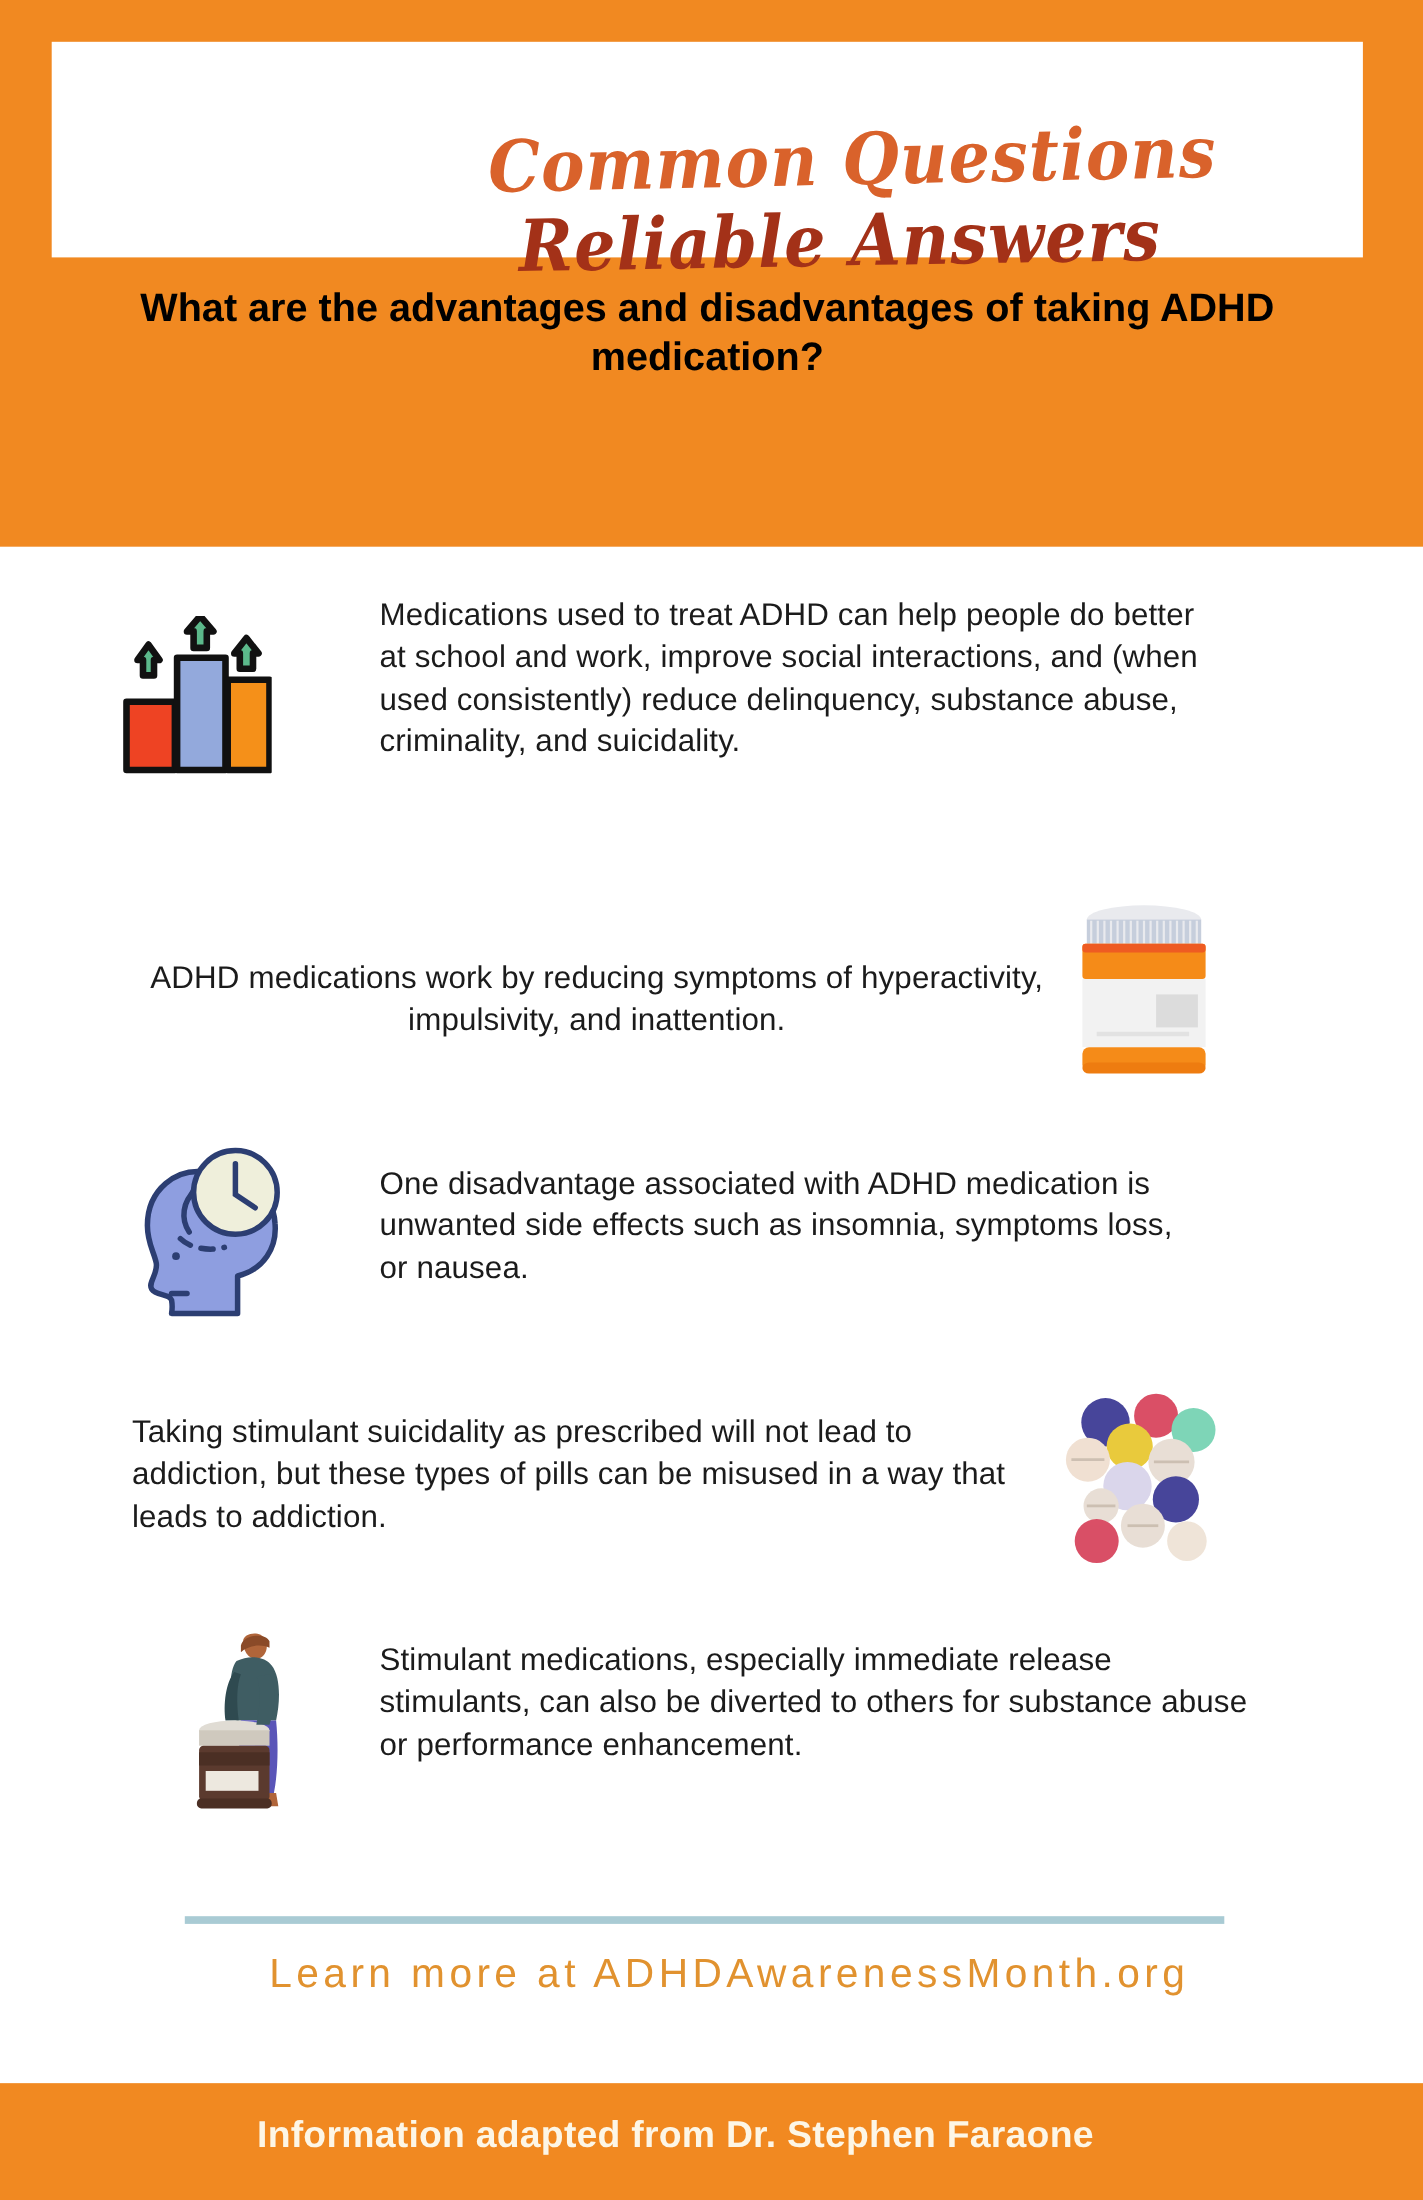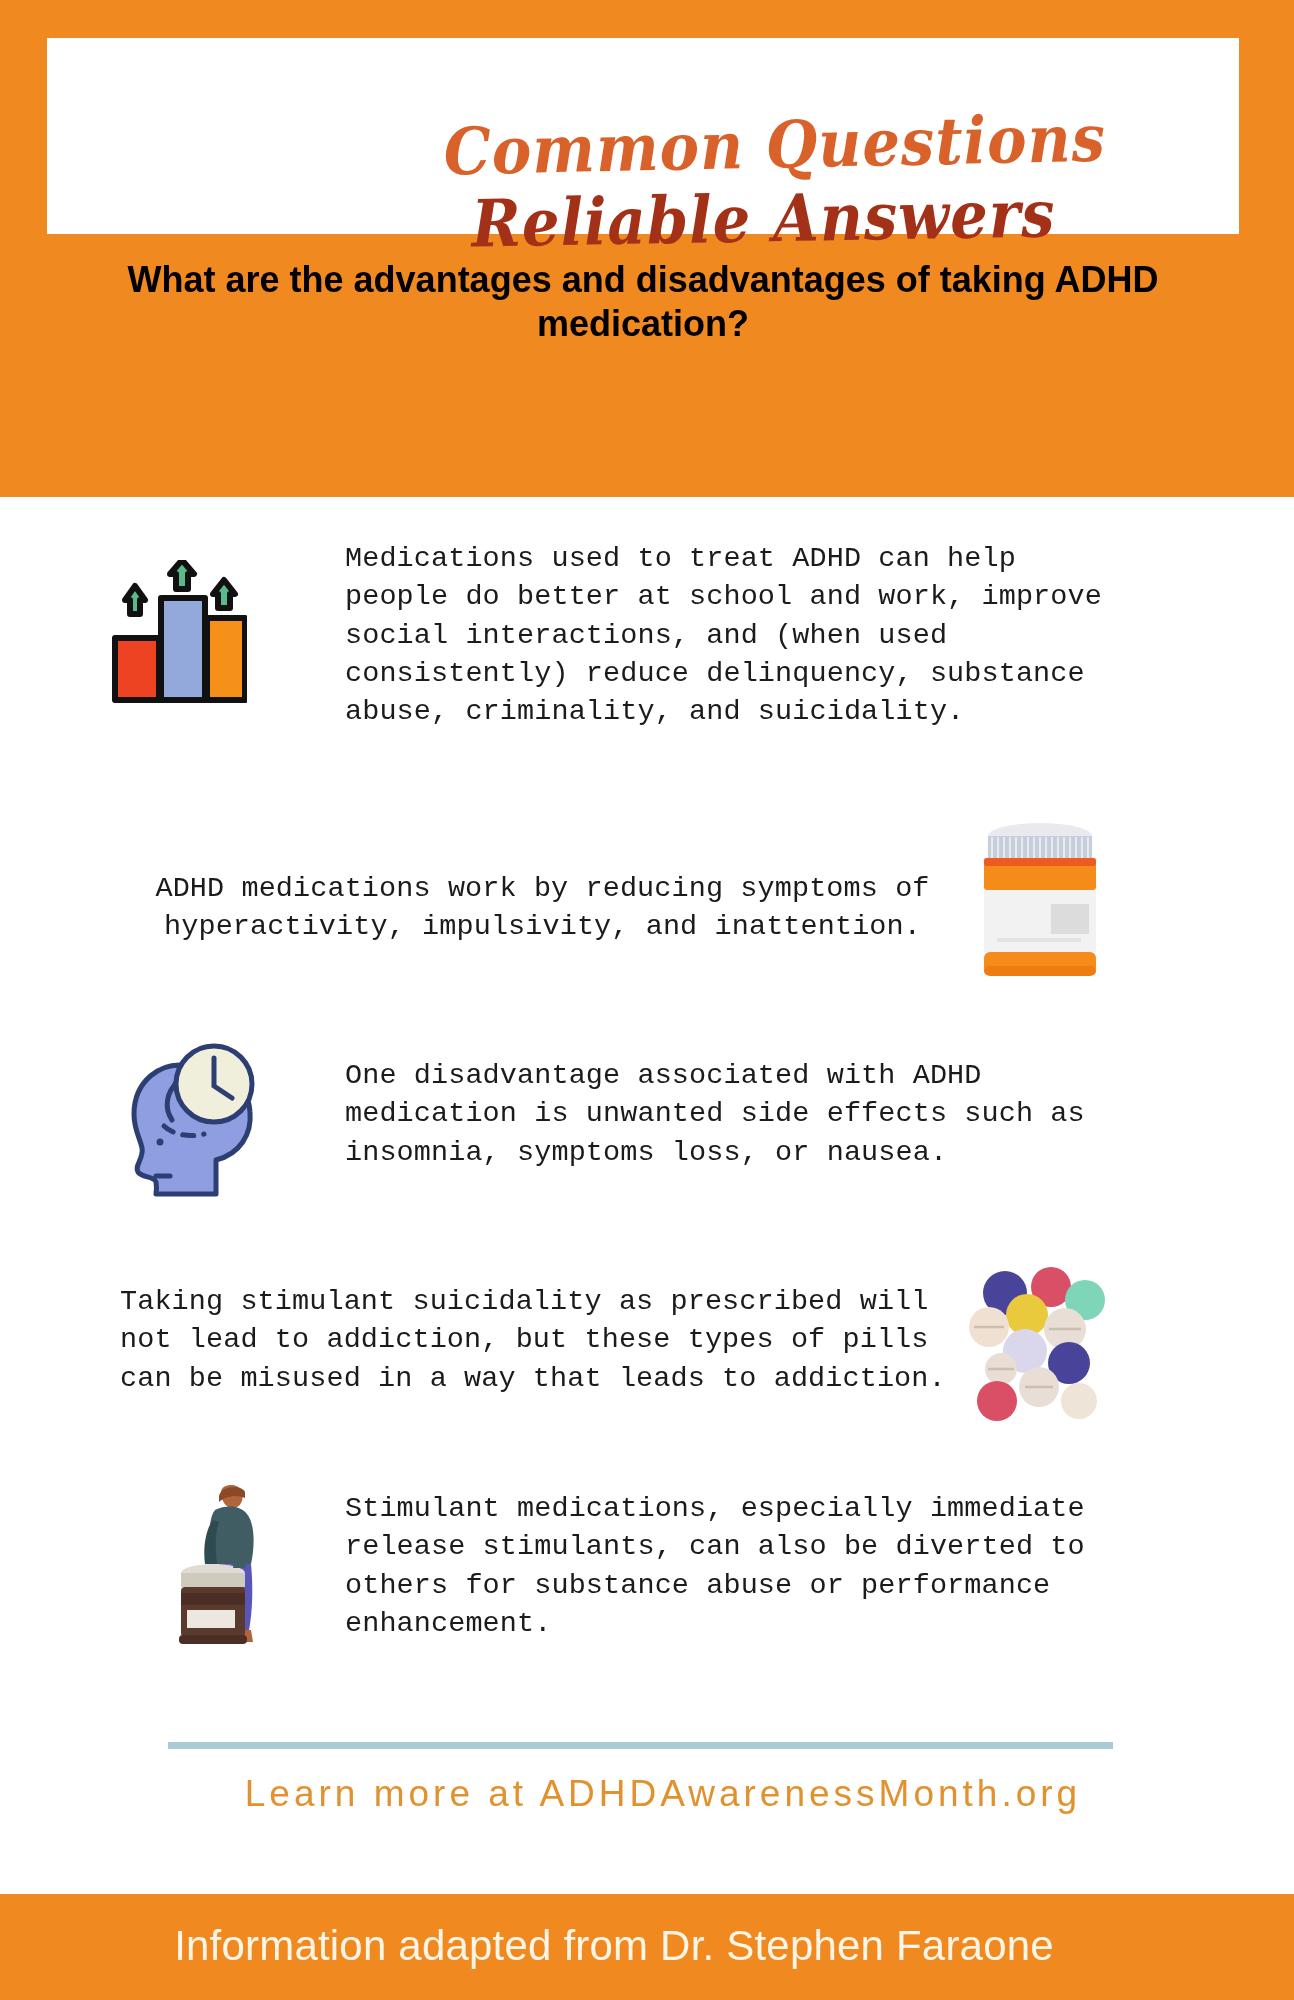--- a/index.html
+++ b/index.html
@@ -86,21 +86,21 @@
     color:#000000;
     font-size:36px;
     font-weight:bold;
     line-height:1.22;
     letter-spacing:0px;
   }
 
   
   .para{
     position:absolute;
-    font-family:Liberation Mono, monospace;
+    font-family:Liberation Sans, sans-serif;
     font-size:28.5px;
     line-height:1.345;
     color:#1B1B1B;
     letter-spacing:0.1px;
   }
   .p1{ left:345px; top:540px; width:760px; }
   .p2{ left:120px; top:870px; width:845px;text-align:center; }
   .p3{ left:345px; top:1057px; width:745px; }
   .p4{ left:120px; top:1283px; width:830px; }
   .p5{ left:345px; top:1490px; width:790px; }
@@ -127,22 +127,22 @@
   
   .footer{
     position:absolute;
     left:0; top:1894px; width:1294px; height:106px;
     background:#F18921;
   }
   .footer-text{
     position:absolute; left:0; top:1922px; width:1228px;
     text-align:center;
     color:#FDF6E6;
-    font-size:42px;
-    font-weight:normal;
+    font-size:34px;
+    font-weight:bold;
     letter-spacing:0.2px;
   }
 
   .icon{ position:absolute; }
   .icon svg{ display:block; }
   .ic-bars{ left:97px; top:560px; }
   .ic-bottle{ left:975px; top:820px; }
   .ic-brain{ left:120px; top:1030px; }
   .ic-pills{ left:965px; top:1265px; }
   .ic-person{ left:175px; top:1480px; }

